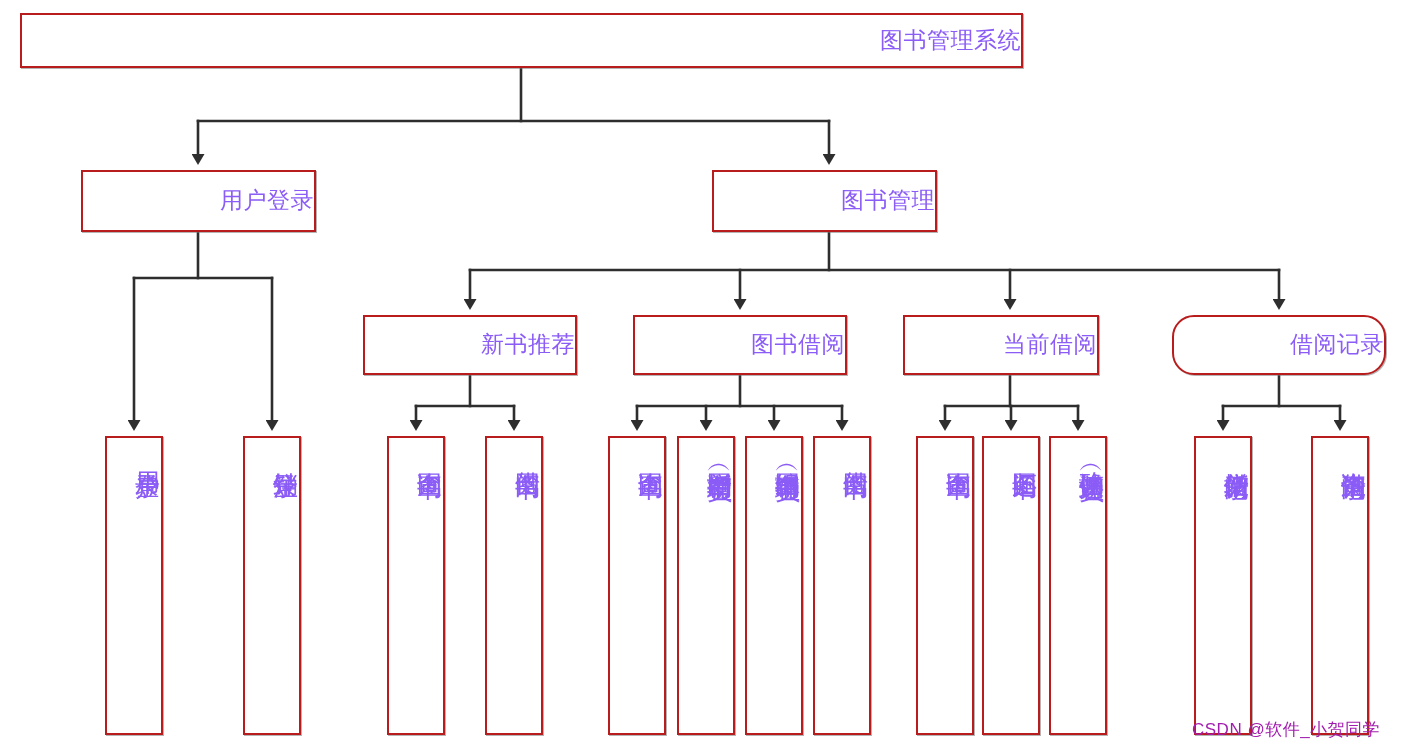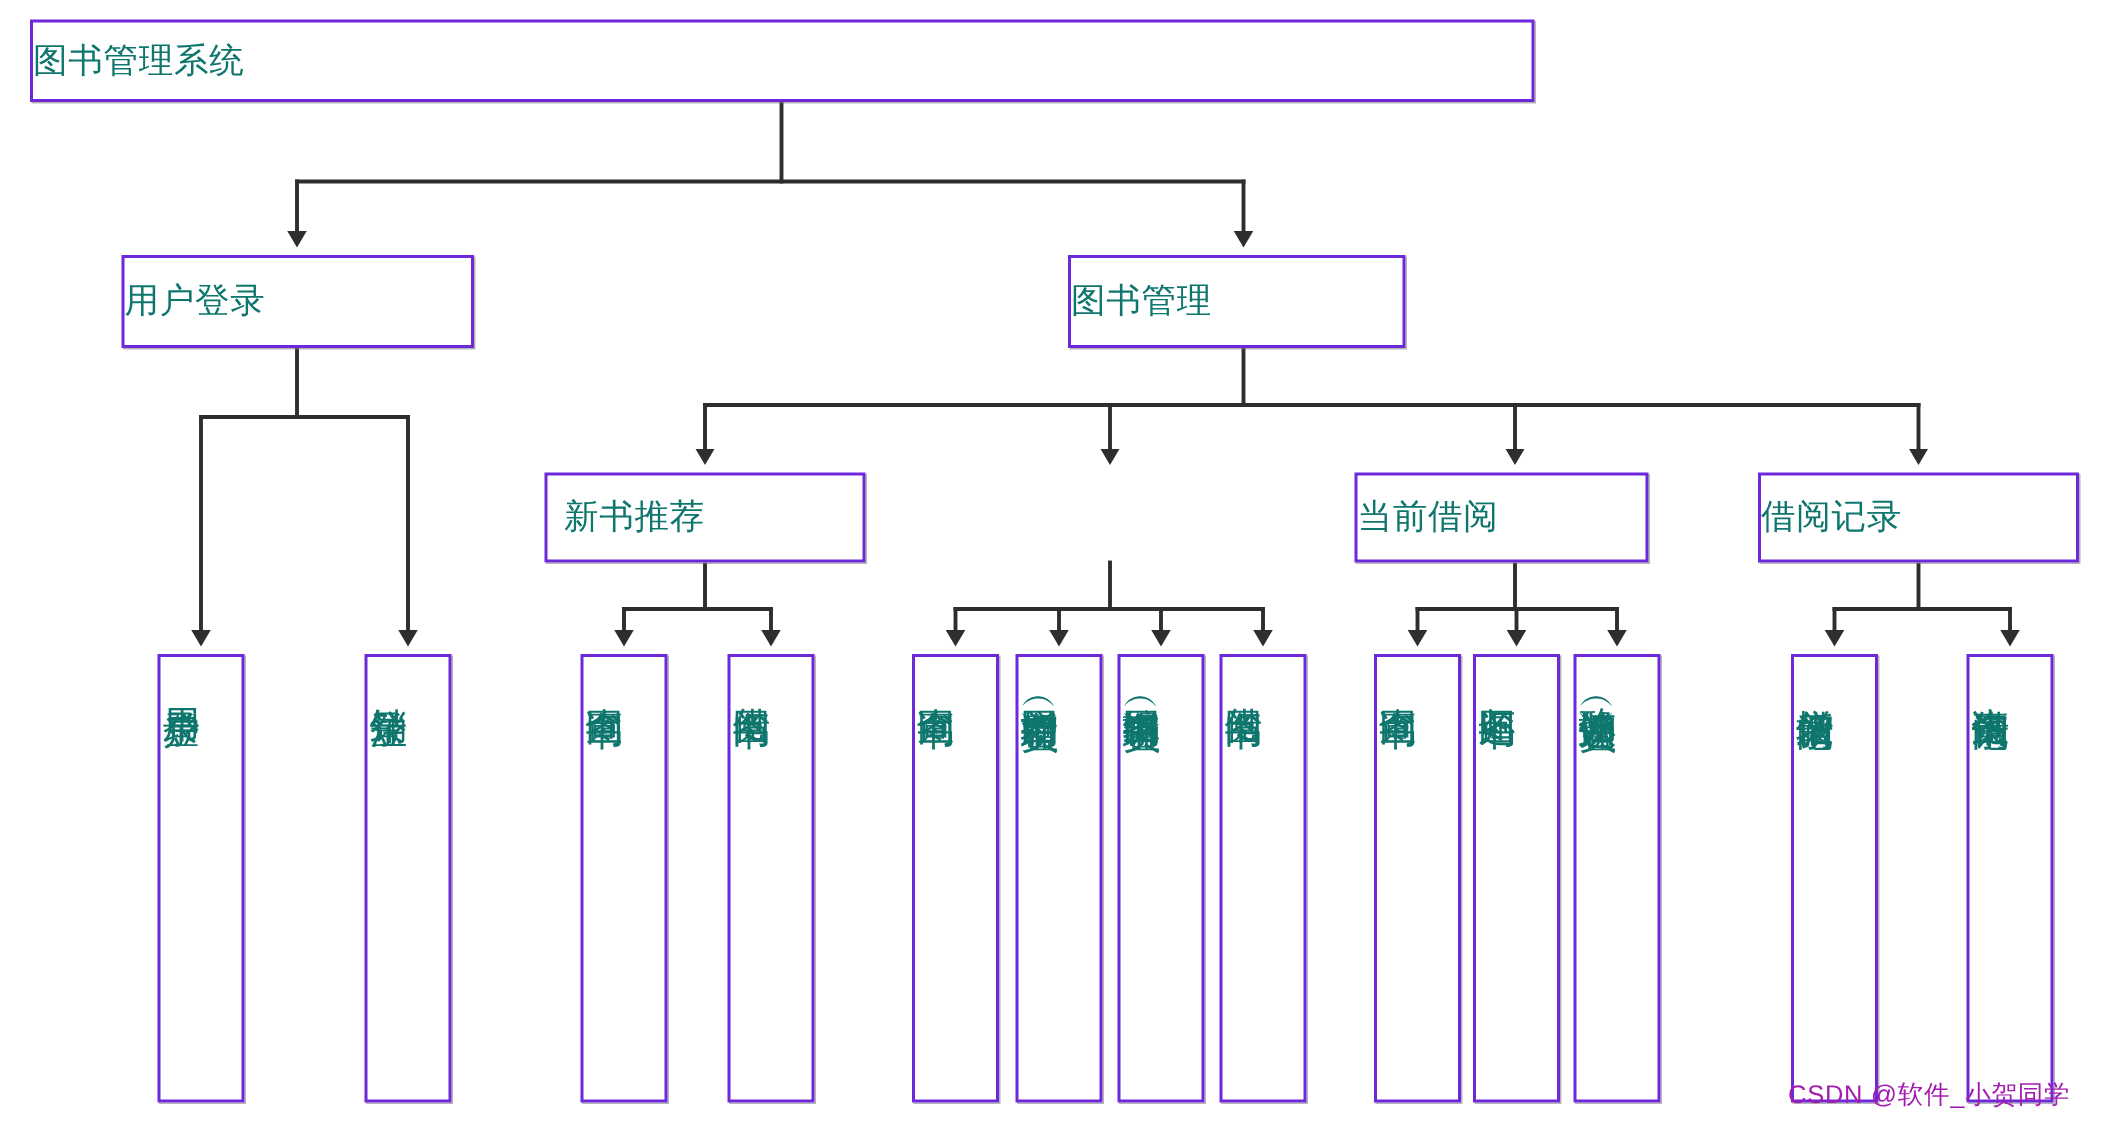--- a/index.html
+++ b/index.html
@@ -22,25 +22,25 @@
     left: 0;
     top: 0;
     width: 1405px;
     height: 747px;
     pointer-events: none;
   }
   .node {
     position: absolute;
     box-sizing: border-box;
     background: #ffffff;
-    border: 2px solid #6d28d9;
+    border: 2px solid #b91c1c;
     display: flex;
     align-items: center;
-    justify-content: flex-start;
-    color: #0f766e;
+    justify-content: flex-end;
+    color: #8b5cf6;
     box-shadow: 1px 1px 0 rgba(120,120,120,0.55);
   }
   .node .lbl {
     display: block;
     text-align: center;
     line-height: 1.18;
     letter-spacing: 0.5px;
   }
   
   .node.horiz .lbl {
@@ -133,26 +133,29 @@
   </div>
 
   <div class="node horiz" style="left:712px; top:170px; width:225px; height:62px;">
     <span class="lbl">图书管理</span>
   </div>
 
   <div class="node horiz" style="left:363px; top:315px; width:214px; height:60px;padding-left:11px;">
     <span class="lbl">新书推荐</span>
   </div>
 
+  <div class="node horiz" style="left:633px; top:315px; width:214px; height:60px;">
+    <span class="lbl">图书借阅</span>
+  </div>
 
   <div class="node horiz" style="left:903px; top:315px; width:196px; height:60px;">
     <span class="lbl">当前借阅</span>
   </div>
 
-  <div class="node horiz" style="left:1172px; top:315px; width:214px; height:60px;">
+  <div class="node horiz" style="left:1172px; top:315px; width:214px; height:60px;border-radius:22px;">
     <span class="lbl">借阅记录</span>
   </div>
 
   <div class="node vert" style="left:105px; top:436px; width:58px; height:299px;">
     <span class="lbl">用户登录</span>
   </div>
 
   <div class="node vert" style="left:243px; top:436px; width:58px; height:299px;">
     <span class="lbl">注销登录</span>
   </div>

